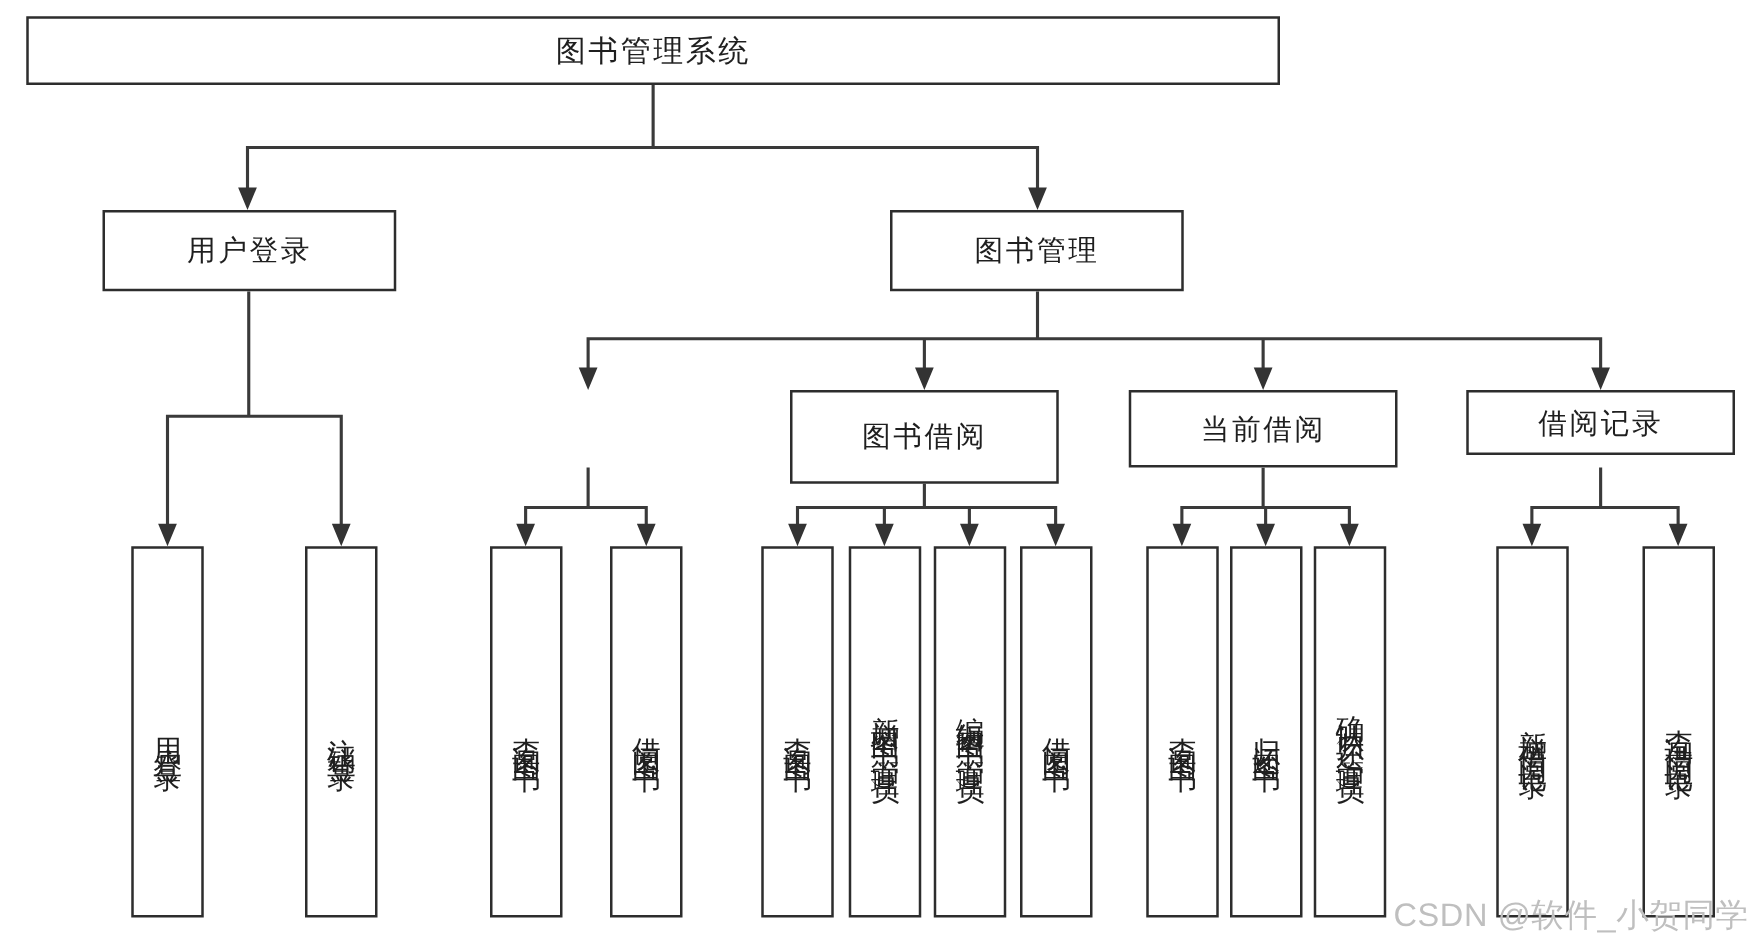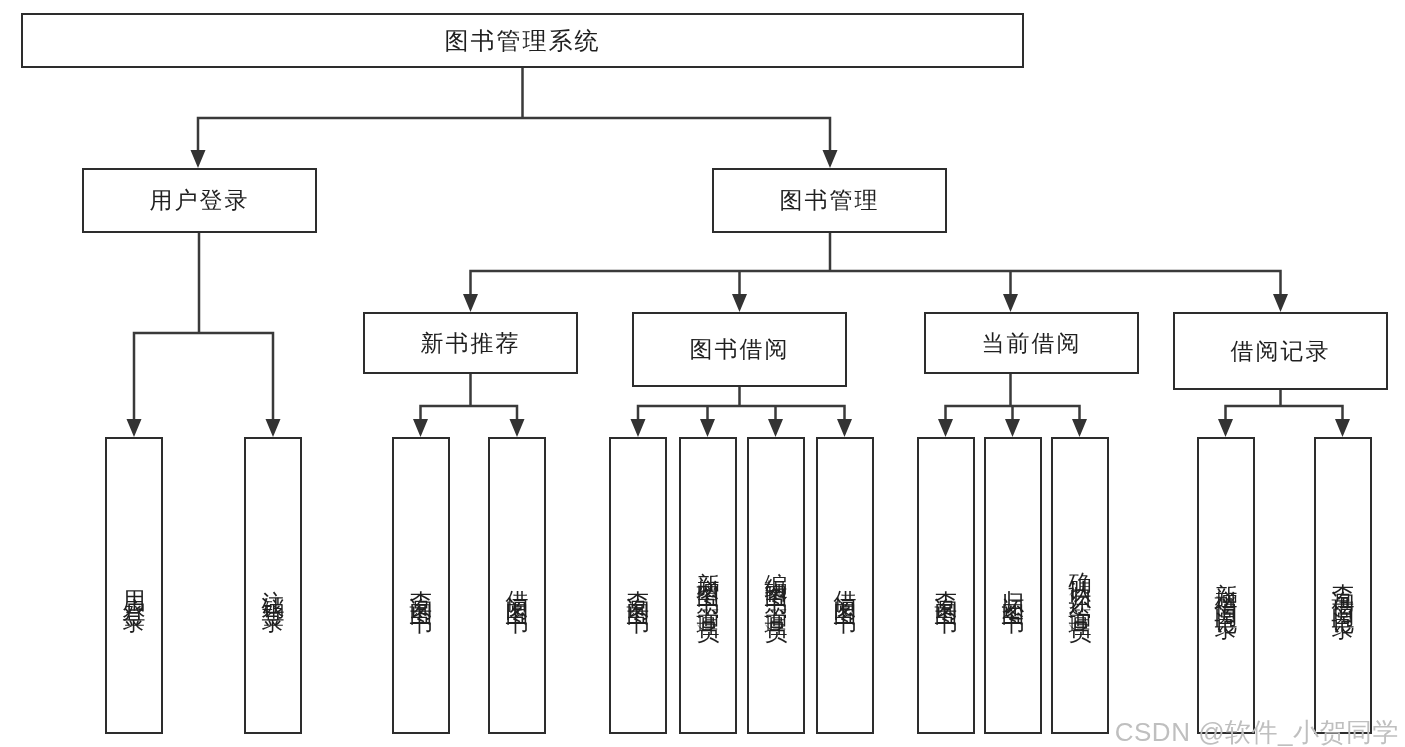--- a/index.html
+++ b/index.html
@@ -94,30 +94,27 @@
     <span class="hl">图书管理系统</span>
   </div>
 
   <div class="box" style="left:82px; top:168px; width:235px; height:65px;">
     <span class="hl">用户登录</span>
   </div>
   <div class="box" style="left:712px; top:168px; width:235px; height:65px;">
     <span class="hl">图书管理</span>
   </div>
 
-  <div class="box" style="left:363px; top:312px; width:215px; height:62px;">
-    <span class="hl">新书推荐</span>
-  </div>
   <div class="box" style="left:632px; top:312px; width:215px; height:75px;">
     <span class="hl">图书借阅</span>
   </div>
-  <div class="box" style="left:924px; top:312px; width:215px; height:62px;">
+  <div class="box" style="left:903px; top:312px; width:215px; height:62px;">
     <span class="hl">当前借阅</span>
   </div>
-  <div class="box" style="left:1173px; top:312px; width:215px; height:78px;">
+  <div class="box" style="left:1173px; top:312px; width:215px; height:52px;">
     <span class="hl">借阅记录</span>
   </div>
 
   <div class="box" style="left:105px; top:437px; width:58px; height:297px;">
     <span class="vl">用户登录</span>
   </div>
   <div class="box" style="left:244px; top:437px; width:58px; height:297px;">
     <span class="vl">注销登录</span>
   </div>
 

